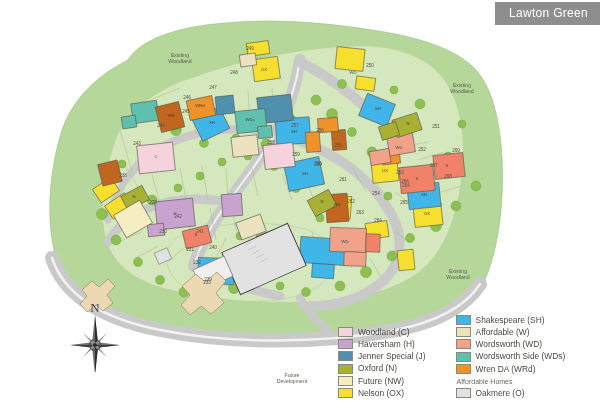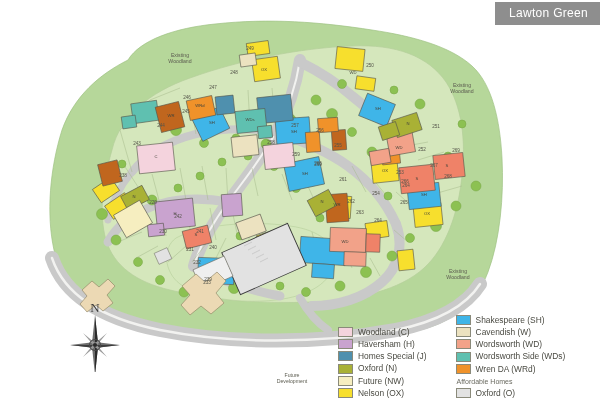--- a/index.html
+++ b/index.html
@@ -378,21 +378,21 @@
       <div class="legend-row">
         <span class="swatch" style="background: rgb(244, 211, 221);"></span>
         <span class="legend-label">Woodland (C)</span>
       </div>
       <div class="legend-row">
         <span class="swatch" style="background: rgb(201, 163, 207);"></span>
         <span class="legend-label">Haversham (H)</span>
       </div>
       <div class="legend-row">
         <span class="swatch" style="background: rgb(79, 144, 174);"></span>
-        <span class="legend-label">Homes Special (J)</span>
+        <span class="legend-label">Jenner Special (J)</span>
       </div>
       <div class="legend-row">
         <span class="swatch" style="background: rgb(169, 177, 53);"></span>
         <span class="legend-label">Oxford (N)</span>
       </div>
       <div class="legend-row">
         <span class="swatch" style="background: rgb(246, 238, 192);"></span>
         <span class="legend-label">Future (NW)</span>
       </div>
       <div class="legend-row">
@@ -400,33 +400,33 @@
         <span class="legend-label">Nelson (OX)</span>
       </div>
     </div>
   <div class="legend-col c2" id="legend-col-2">
       <div class="legend-row">
         <span class="swatch" style="background: rgb(63, 181, 232);"></span>
         <span class="legend-label">Shakespeare (SH)</span>
       </div>
       <div class="legend-row">
         <span class="swatch" style="background: rgb(236, 226, 192);"></span>
-        <span class="legend-label">Cavendish (W)</span>
+        <span class="legend-label">Affordable (W)</span>
       </div>
       <div class="legend-row">
         <span class="swatch" style="background: rgb(242, 162, 137);"></span>
         <span class="legend-label">Wordsworth (WD)</span>
       </div>
       <div class="legend-row">
         <span class="swatch" style="background: rgb(95, 192, 176);"></span>
         <span class="legend-label">Wordsworth Side (WDs)</span>
       </div>
       <div class="legend-row">
         <span class="swatch" style="background: rgb(240, 146, 42);"></span>
         <span class="legend-label">Wren DA (WRd)</span>
       </div>
       <div class="legend-sub">Affordable Homes</div>
       <div class="legend-row">
         <span class="swatch" style="background: rgb(226, 226, 226);"></span>
-        <span class="legend-label">Oxford (O)</span>
+        <span class="legend-label">Oakmere (O)</span>
       </div>
     </div>
 </div>
 
 </body></html>

